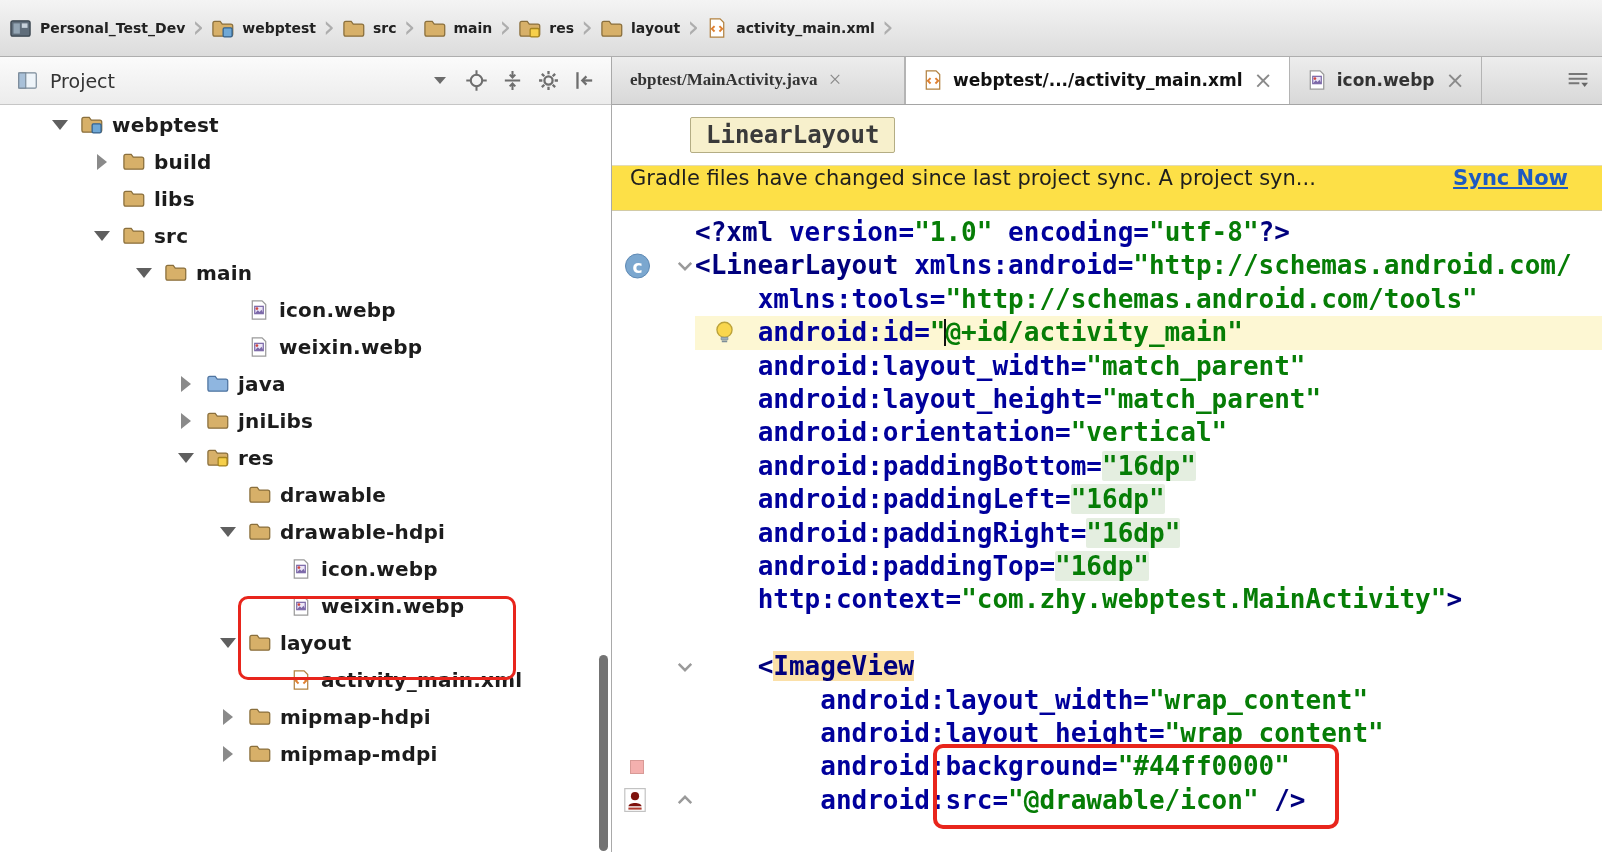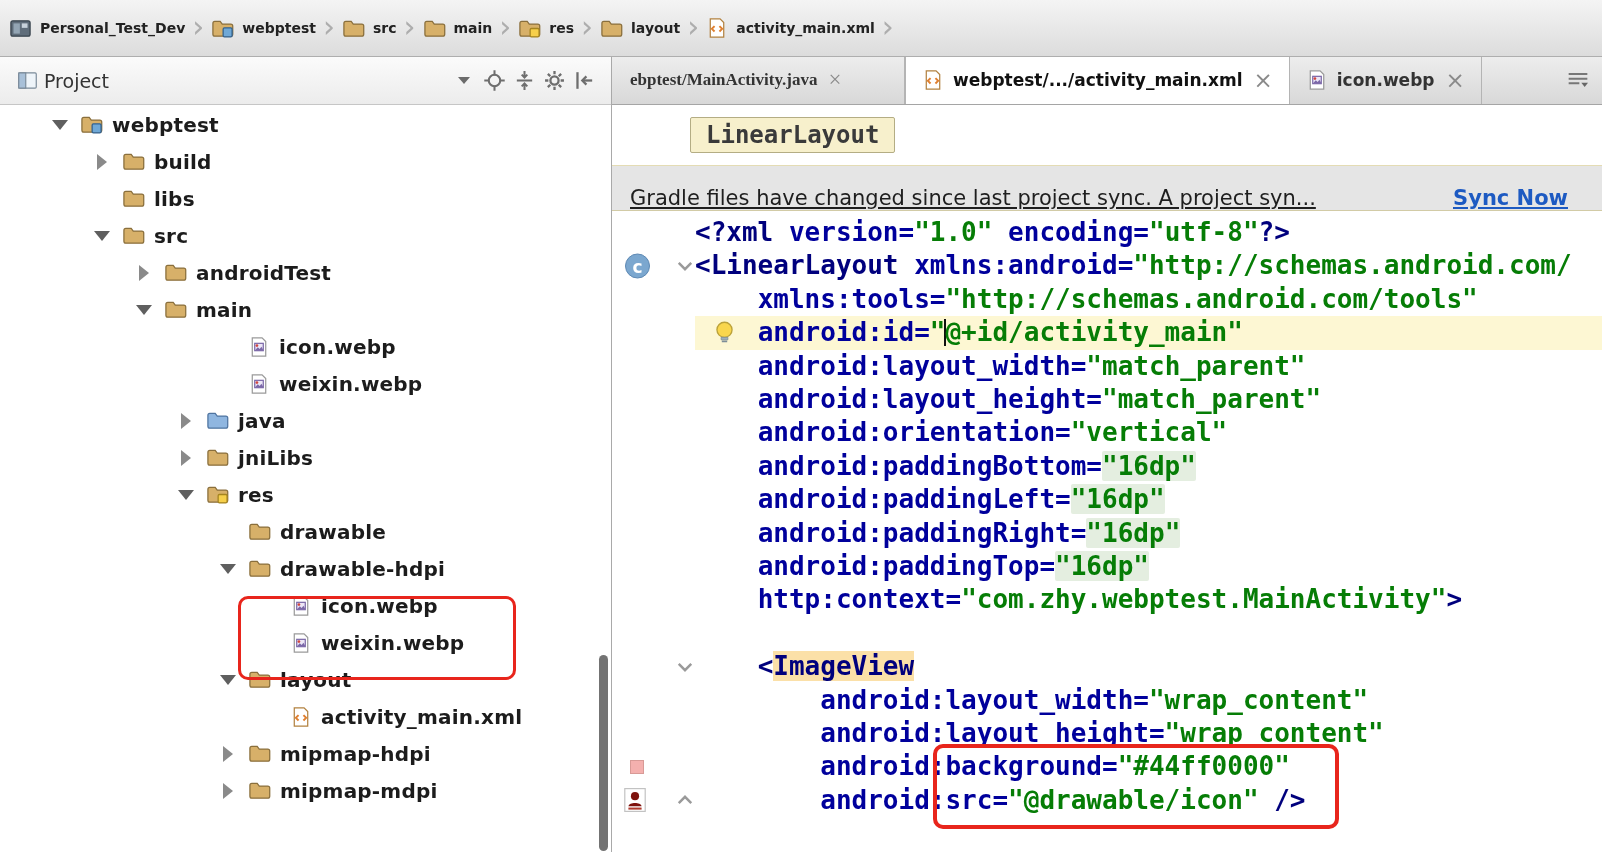--- a/index.html
+++ b/index.html
@@ -12,21 +12,21 @@
   .pb-item{display:inline-flex;align-items:center;gap:8px;padding:0 5px;cursor:default;}
   .pb-label{font-size:14px;font-weight:700;color:#222;}
   .pb-sep{color:#adadad;font-size:30px;font-weight:400;margin:0 2px;transform:translateY(-2px);}
 
   .main{display:flex;height:795px;}
 
   
   .project{width:612px;flex:0 0 612px;border-right:1px solid #a9a9a9;position:relative;background:#fff;
     display:flex;flex-direction:column;box-sizing:border-box;}
   .phead{height:47px;border-bottom:1px solid #c6c6c6;background:linear-gradient(#fbfbfb,#ececec);
-    display:flex;align-items:center;padding:0 14px;gap:4px;}
+    display:flex;align-items:center;padding:0 14px;gap:10px;}
   .ptitle{font-size:19px;color:#333;}
   .spacer{flex:1;}
   .hbtn{display:inline-flex;align-items:center;justify-content:center;width:26px;height:26px;cursor:pointer;}
   .dd-caret{width:0;height:0;border-left:6px solid transparent;border-right:6px solid transparent;
     border-top:7px solid #6b6b6b;display:inline-block;}
   .tree{flex:1;overflow:hidden;padding-top:1px;}
   .trow{height:37px;display:flex;align-items:center;cursor:default;}
   .arrowbox{width:40px;flex:0 0 40px;display:flex;align-items:center;justify-content:center;}
   .tri-down{width:0;height:0;border-left:8px solid transparent;border-right:8px solid transparent;border-top:10px solid #5f5f5f;}
   .tri-right{width:0;height:0;border-top:8px solid transparent;border-bottom:8px solid transparent;border-left:10px solid #8a8a8a;}
@@ -43,22 +43,22 @@
     font-size:17px;font-weight:600;color:#333;white-space:nowrap;cursor:pointer;}
   .tab:first-child{width:258px;flex:0 0 258px;overflow:hidden;padding-left:18px;font-family:Liberation Serif, serif;}
   .tab.active{background:#fff;border-left:1px solid #b4b4b4;color:#111;}
   .tab-close{color:#8a8a8a;font-size:23px;font-weight:400;margin-left:2px;}
   .tab-dd{margin-left:auto;align-self:center;margin-right:12px;cursor:pointer;}
 
   .crumbrow{height:61px;background:#fff;display:flex;align-items:center;padding-left:78px;}
   .chip{font-family:"DejaVu Sans Mono",monospace;font-size:24px;font-weight:700;color:#3a3a3a;
     background:#f7f0cc;border:1px solid #b4ad84;border-radius:2px;padding:3px 15px;cursor:pointer;}
 
-  .notif{height:44px;background:#e5e5e5;border-top:1px solid #e4dcb4;border-bottom:1px solid #d2cba6;
-    display:flex;align-items:flex-end;font-size:21px;color:#1e1e1e;padding:0 34px 0 18px;white-space:nowrap;overflow:hidden;text-decoration:underline;}
+  .notif{height:44px;background:#fde047;border-top:1px solid #e4dcb4;border-bottom:1px solid #d2cba6;
+    display:flex;align-items:flex-start;font-size:21px;color:#1e1e1e;padding:0 34px 0 18px;white-space:nowrap;overflow:hidden;}
   .notif a{margin-left:auto;color:#1d5ac2;text-decoration:underline;font-weight:700;cursor:pointer;}
 
   .code{position:relative;height:640px;overflow:hidden;background:#fff;
     font-family:"DejaVu Sans Mono",monospace;font-size:26px;font-weight:700;padding-top:5px;}
   .cline{position:relative;height:33.4px;line-height:33.4px;white-space:pre;padding-left:83px;box-sizing:border-box;}
   .cline.hl{background:linear-gradient(90deg,#ffffff 83px,#fdf7d3 83px);}
   .s-tag{color:#00007d;}
   .s-attr{color:#00009c;}
   .s-str{color:#067d06;}
   .s-strhl{color:#067d06;background:#e4eee0;border-radius:2px;}
@@ -234,31 +234,20 @@
           <div class="trow" style="padding-left: 82px;">
             <span class="arrowbox">
               <span class="tri-down"></span>
             </span>
             <span class="icn">
               <svg width="23" height="23" viewBox="0 0 18 18">
                 <path d="M1.5 5c0-.8.7-1.5 1.5-1.5h4.2l1.6 2h6.7c.8 0 1.5.7 1.5 1.5v6.5c0 .8-.7 1.5-1.5 1.5H3c-.8 0-1.5-.7-1.5-1.5z" fill="#d7b069" stroke="#8a6f3c"></path>
               </svg>
             </span>
             <span class="tlabel">src</span>
-          </div>
-          <div class="trow" style="padding-left: 124px;">
-            <span class="arrowbox">
-              <span class="tri-right"></span>
-            </span>
-            <span class="icn">
-              <svg width="23" height="23" viewBox="0 0 18 18">
-                <path d="M1.5 5c0-.8.7-1.5 1.5-1.5h4.2l1.6 2h6.7c.8 0 1.5.7 1.5 1.5v6.5c0 .8-.7 1.5-1.5 1.5H3c-.8 0-1.5-.7-1.5-1.5z" fill="#d7b069" stroke="#8a6f3c"></path>
-              </svg>
-            </span>
-            <span class="tlabel">androidTest</span>
           </div>
           <div class="trow" style="padding-left: 124px;">
             <span class="arrowbox">
               <span class="tri-down"></span>
             </span>
             <span class="icn">
               <svg width="23" height="23" viewBox="0 0 18 18">
                 <path d="M1.5 5c0-.8.7-1.5 1.5-1.5h4.2l1.6 2h6.7c.8 0 1.5.7 1.5 1.5v6.5c0 .8-.7 1.5-1.5 1.5H3c-.8 0-1.5-.7-1.5-1.5z" fill="#d7b069" stroke="#8a6f3c"></path>
               </svg>
             </span>

